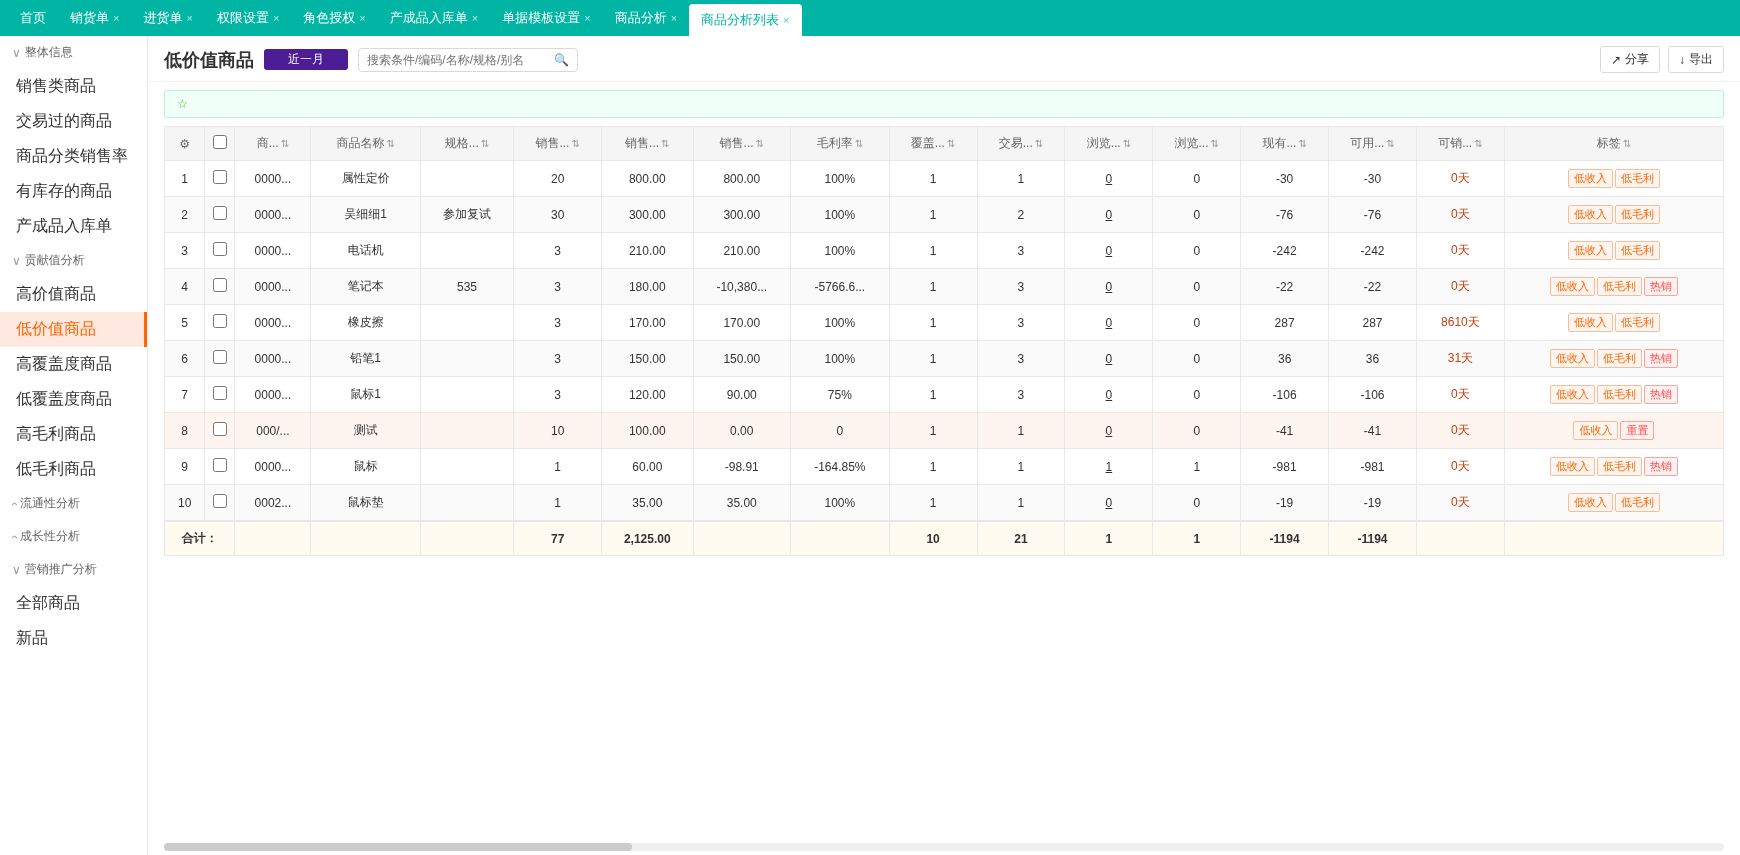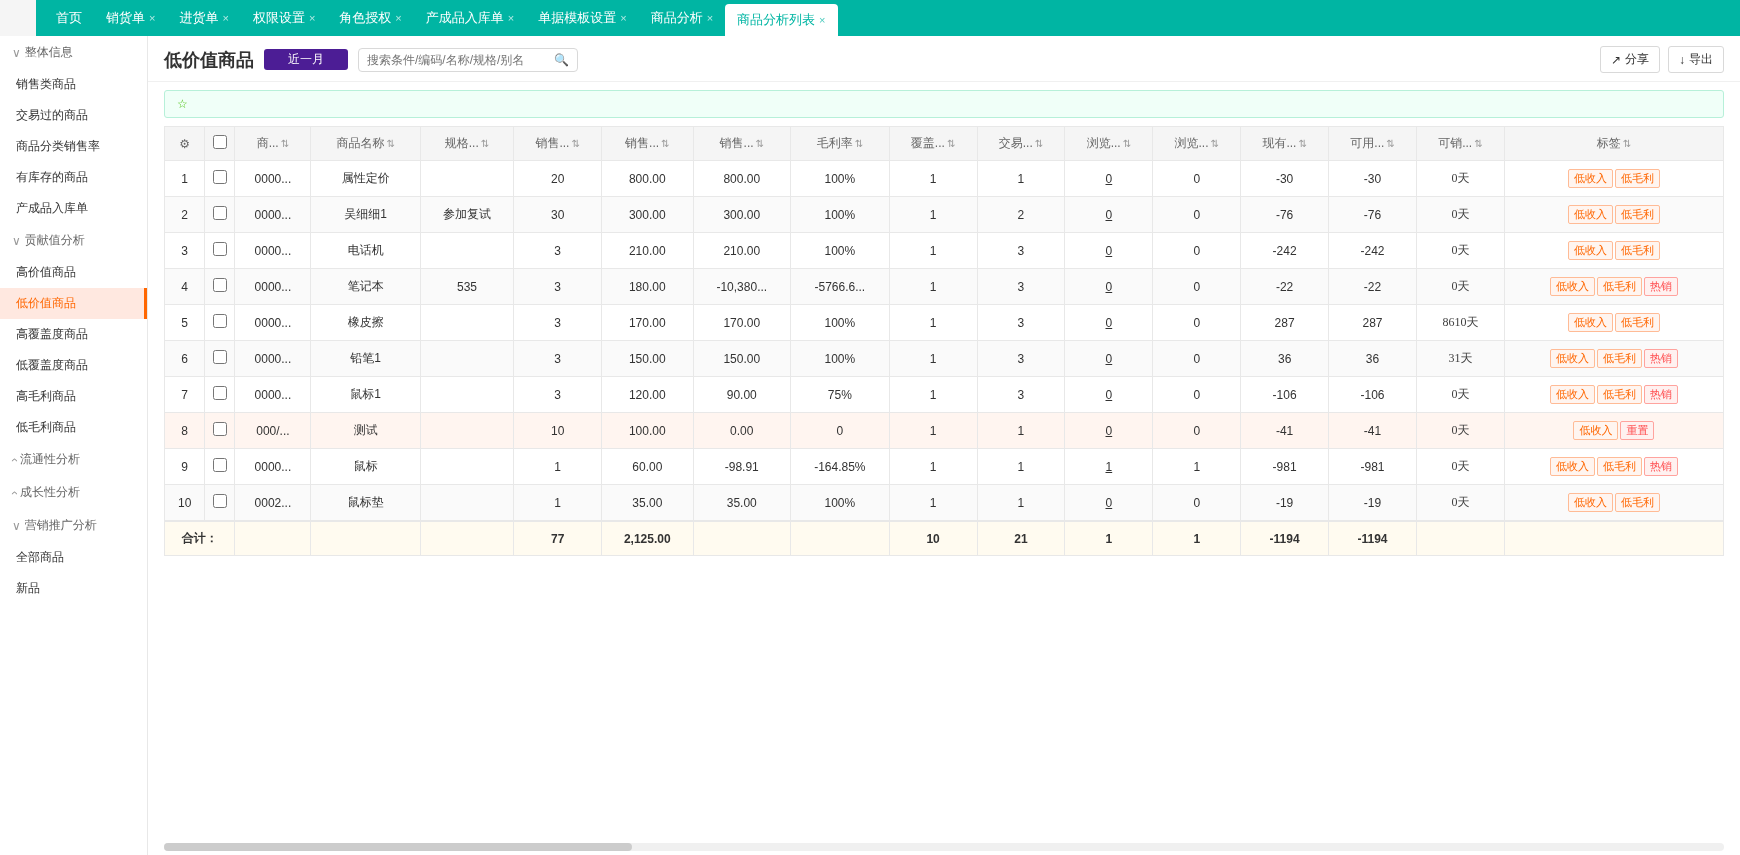--- a/index.html
+++ b/index.html
@@ -1,33 +1,33 @@
 <!DOCTYPE html>
 <html><head>
   <meta charset="utf-8">
   <style>
     * { margin: 0; padding: 0; box-sizing: border-box; }
     body { font-family: 'Microsoft YaHei', Arial, sans-serif; font-size: 12px; background: #f5f5f5; color: #333; width: 1740px; min-height: 855px; overflow-x: hidden; }
     
     
-    .top-nav { background: #00b5a3; display: flex; align-items: center; height: 36px; padding: 0 8px; margin-left: 36px; }
+    .top-nav { background: #00b5a3; display: flex; align-items: center; height: 36px; padding: 0 8px; }
     .top-nav .nav-item { color: #fff; padding: 0 12px; height: 51px; display: flex; align-items: center; cursor: pointer; font-size: 13px; white-space: nowrap; }
     .top-nav .nav-item.active { background: #fff; color: #00b5a3; border-radius: 4px 4px 0 0; margin-top: 4px; height: 32px; }
     .nav-close { margin-left: 4px; font-size: 11px; opacity: 0.7; }
     .nav-home { color: #fff; padding: 0 12px; height: 36px; display: flex; align-items: center; font-size: 13px; }
 
     
     .main-layout { display: flex; height: calc(855px - 36px); }
     
     
     .sidebar { width: 148px; background: #fff; border-right: 1px solid #e8e8e8; overflow-y: auto; flex-shrink: 0; }
     .sidebar-section { }
     .sidebar-title { padding: 8px 12px; color: #666; font-size: 12px; display: flex; align-items: center; cursor: pointer; }
     .sidebar-title .arrow { margin-right: 4px; color: #999; }
-    .sidebar-item { padding: 7px 16px; color: #333; cursor: pointer; font-size: 12px; }
+    .sidebar-item { padding: 7px 16px; color: #333; cursor: pointer; font-size: 16px; }
     .sidebar-item.active { background: #ffe8e0; color: #ff6600; border-right: 3px solid #ff6600; }
 
     
     .content { flex: 1; display: flex; flex-direction: column; overflow: hidden; background: #fff; }
     
     
     .content-header { padding: 10px 16px 8px; display: flex; align-items: center; border-bottom: 1px solid #f0f0f0; }
     .page-title { font-size: 18px; font-weight: 600; color: #333; margin-right: 10px; }
     .time-badge { background: #4c1d95; color: #fff; padding: 2px 24px; border-radius: 3px; font-size: 12px; margin-right: 10px; }
     .search-box { border: 1px solid #d9d9d9; border-radius: 4px; padding: 4px 8px; width: 220px; font-size: 12px; color: #999; display: flex; align-items: center; }
@@ -44,21 +44,21 @@
     table { width: 100%; border-collapse: collapse; font-size: 12px; }
     thead th { background: #f5f5f5; border: 1px solid #e8e8e8; padding: 8px 6px; text-align: center; color: #666; font-weight: normal; white-space: nowrap; position: sticky; top: 0; z-index: 10; }
     thead th .sort-icon { color: #999; font-size: 10px; margin-left: 2px; }
     tbody td { border: 1px solid #e8e8e8; padding: 7px 6px; text-align: center; color: #333; }
     tbody tr:nth-child(even) { background: #fafafa; }
     tbody tr.highlighted { background: #fff5f0; }
     .tag { display: inline-block; padding: 1px 5px; border-radius: 2px; font-size: 11px; margin: 1px; }
     .tag-orange { color: #ff6600; border: 1px solid #ffbb96; background: #fff5f0; }
     .tag-red { color: #ff4d4f; border: 1px solid #ffa39e; background: #fff1f0; }
     .underline { text-decoration: underline; cursor: pointer; color: #333; }
-    .text-orange { color: #404040; font-family: Liberation Serif, serif; }
+    .text-orange { color: #c2410c; }
     .checkbox-cell { width: 30px; }
     
     
     .table-footer { background: #fffbf0; border: 1px solid #e8e8e8; border-top: 2px solid #e8e8e8; }
     .table-footer td { padding: 8px 6px; text-align: center; font-weight: 600; border: 1px solid #e8e8e8; }
     
     
     .bottom-bar { padding: 8px 16px; border-top: 1px solid #e8e8e8; display: flex; align-items: center; justify-content: flex-end; gap: 8px; background: #fff; font-size: 12px; color: #666; }
     .page-size-select { border: 1px solid #d9d9d9; border-radius: 3px; padding: 2px 6px; font-size: 12px; }
     .page-nav-btn { border: 1px solid #d9d9d9; border-radius: 3px; padding: 2px 8px; background: #fff; cursor: pointer; font-size: 12px; color: #333; }

